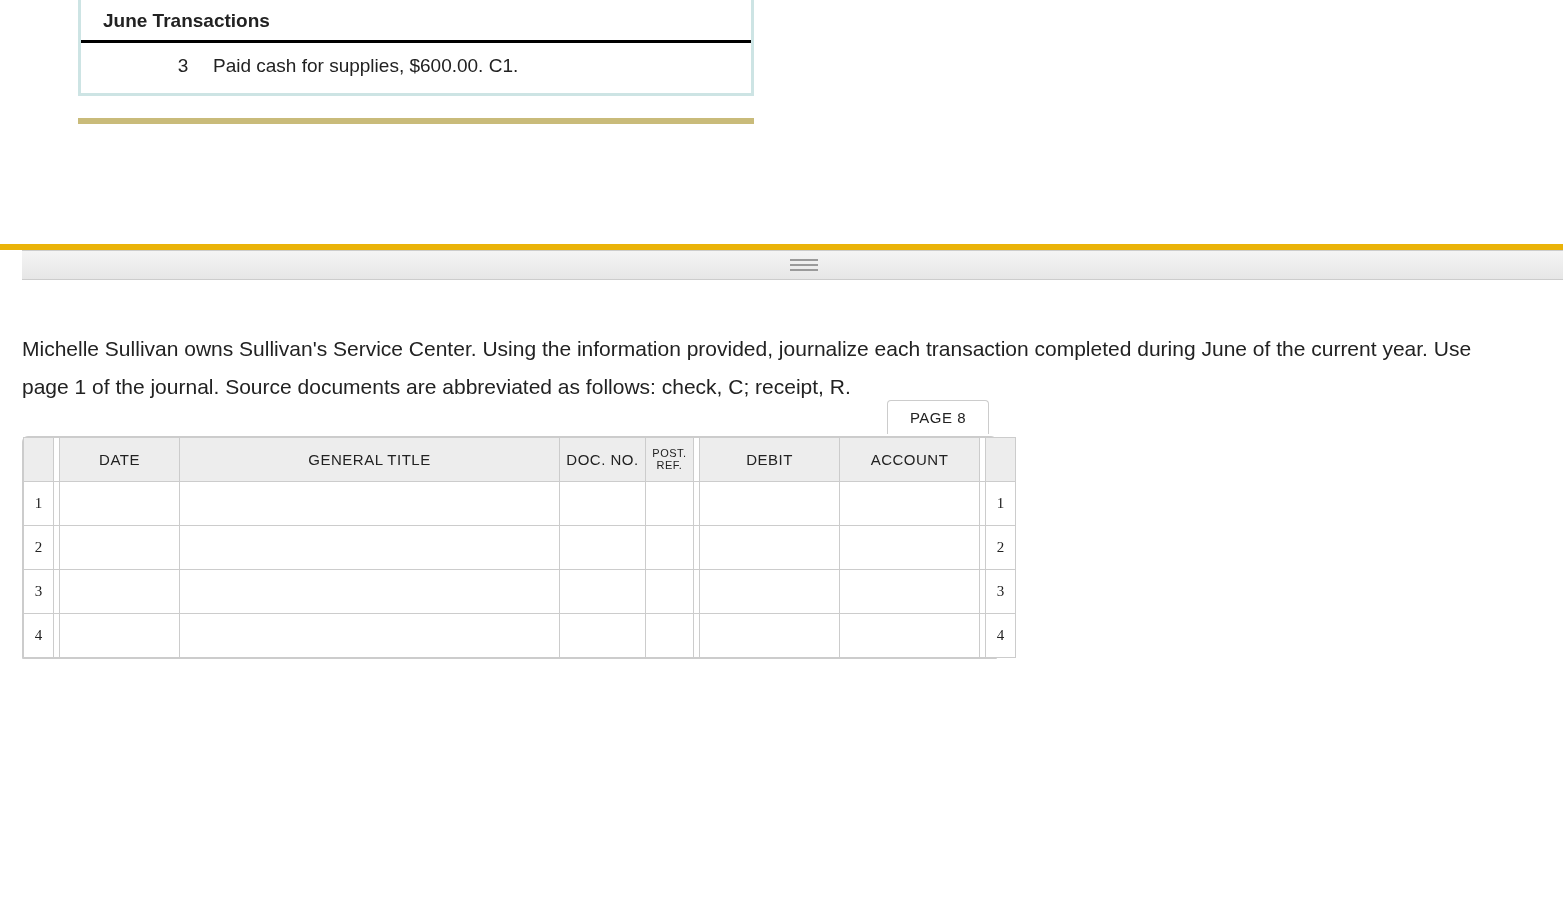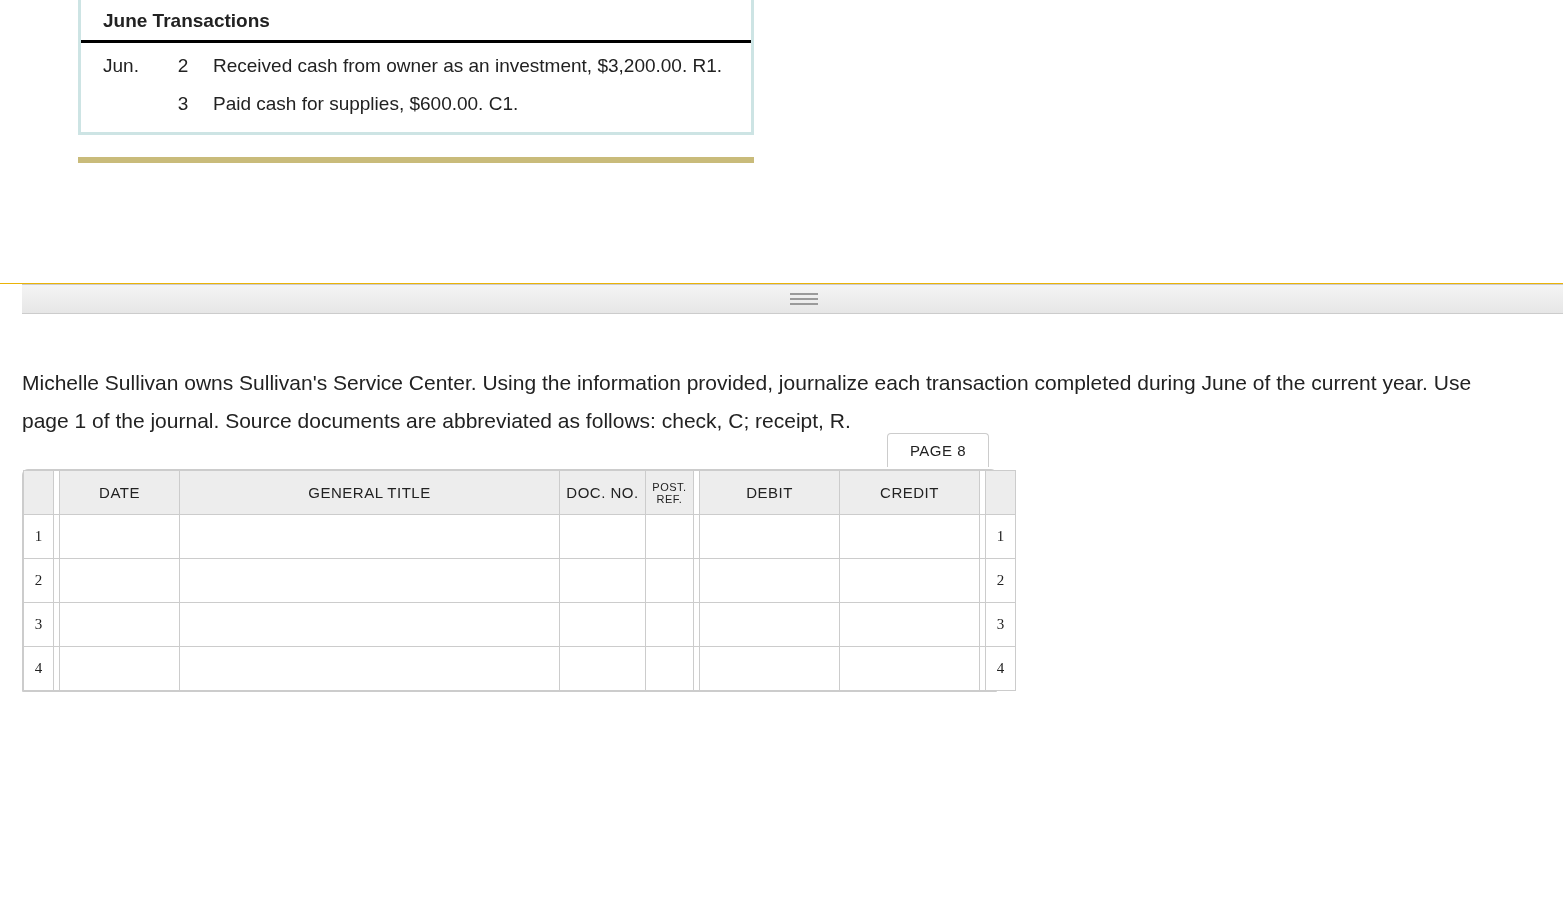--- a/index.html
+++ b/index.html
@@ -10,21 +10,21 @@
     background: #fff;
   }
   .page {
     width: 1563px;
     position: relative;
   }
   
   .top-panel {
     width: 100%;
     padding: 0 0 0 78px;
-    border-bottom: 1px solid #eab308;
+    border-bottom: 6px solid #eab308;
   }
   .trans-box {
     width: 676px;
     border: 3px solid #cde4e4;
     border-top: none;
     padding: 0 0 12px 0;
     position: relative;
     background: #fff;
   }
   .trans-title {
@@ -150,25 +150,20 @@
 </style>
 </head>
 <body>
 
 <div class="page">
 
   <div class="top-panel">
     <div class="trans-box">
       <div class="trans-title">June Transactions</div>
       <div class="trans-row">
-        <div class="trans-month">Jun.</div>
-        <div class="trans-day">2</div>
-        <div class="trans-desc">Received cash from owner as an investment, $3,200.00. R1.</div>
-      </div>
-      <div class="trans-row">
         <div class="trans-month"></div>
         <div class="trans-day">3</div>
         <div class="trans-desc">Paid cash for supplies, $600.00. C1.</div>
       </div>
     </div>
     <div class="gold-bar"></div>
     <div class="spacer-after-top"></div>
   </div>
 
   <div class="splitter">
@@ -208,21 +203,21 @@
             <th>GENERAL TITLE</th>
             <th>DOC. NO.</th>
             <th>
               <div class="post-stack">
                 <div>POST.</div>
                 <div>REF.</div>
               </div>
             </th>
             <th class="dbl-cell"></th>
             <th>DEBIT</th>
-            <th>CREDIT</th>
+            <th>ACCOUNT</th>
             <th class="dbl-cell"></th>
             <th></th>
           </tr>
         </thead>
         <tbody>
           <tr>
             <td class="row-num">1</td>
             <td class="dbl-cell"></td>
             <td><input class="input-cell" value="" style=""></td>
             <td><input class="input-cell" value="" style=""></td>

